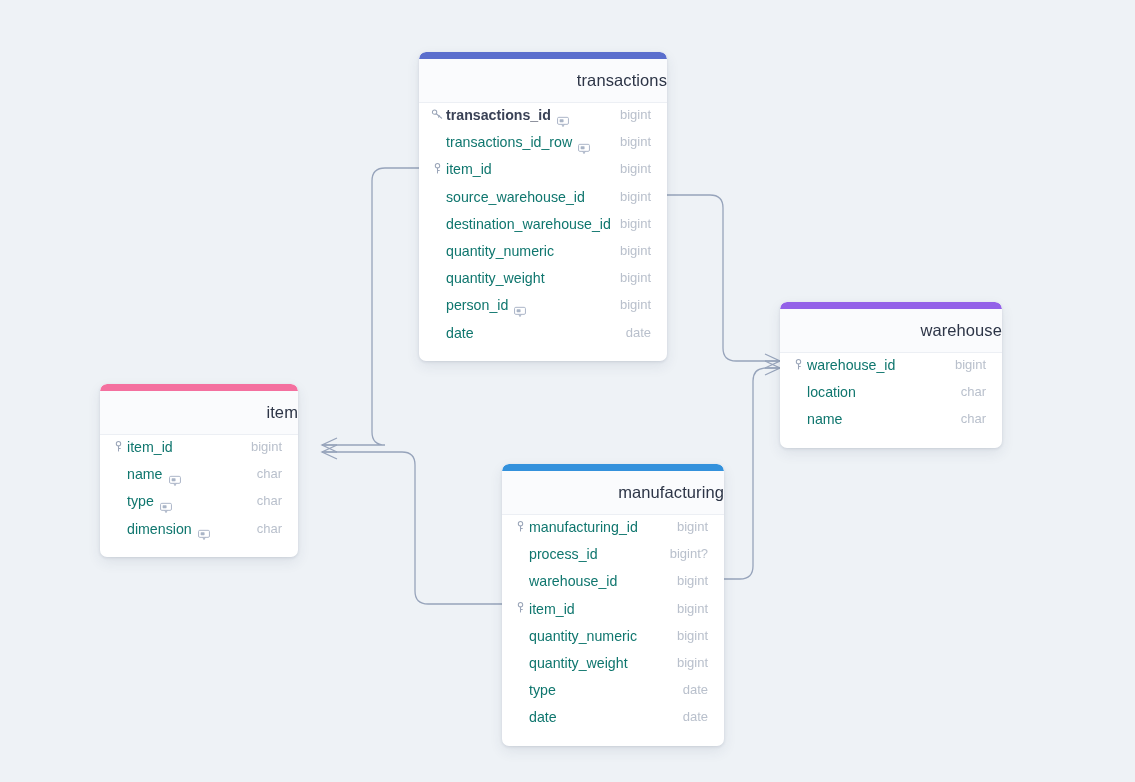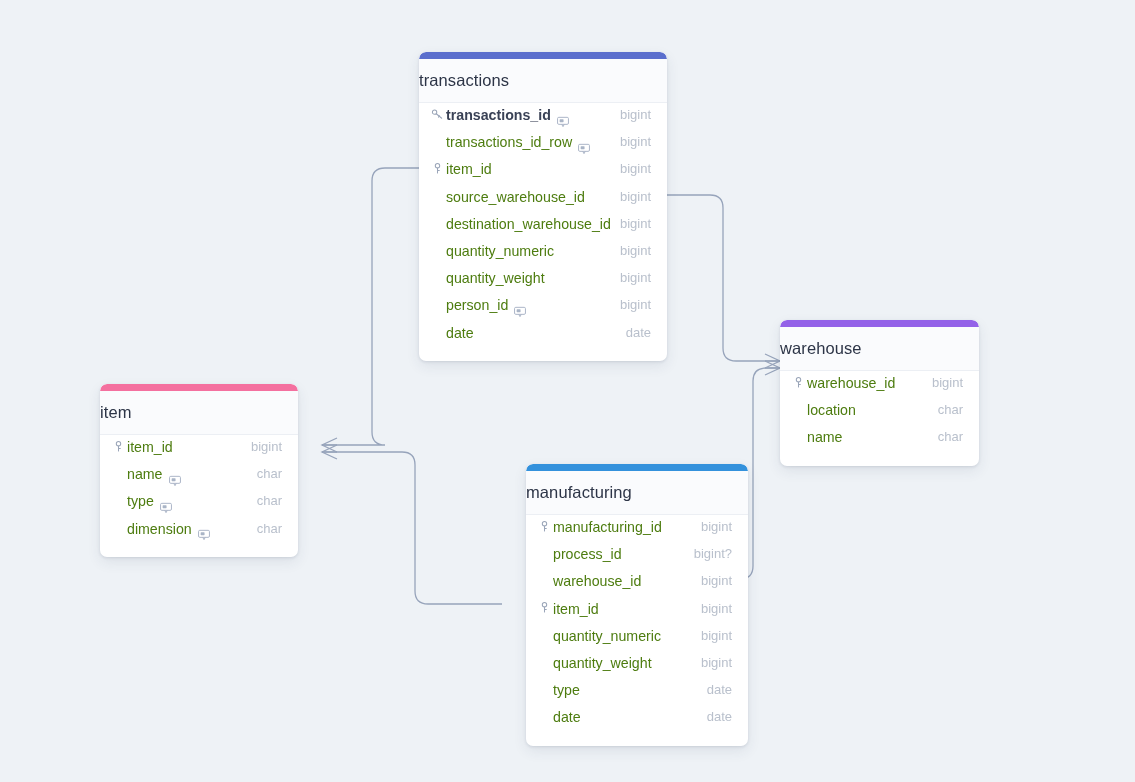--- a/index.html
+++ b/index.html
@@ -39,21 +39,21 @@
   }
   .accent-bar {
     height: 7px;
     width: 100%;
     border-top-left-radius: 7px;
     border-top-right-radius: 7px;
   }
   .table-title {
     height: 43px;
     line-height: 43px;
-    text-align: left;
+    text-align: right;
     font-size: 16.5px;
     color: #2d3547;
     background: #fafbfd;
     border-bottom: 1px solid #eceff4;
     letter-spacing: 0.1px;
   }
   .cols {
     padding: 4px 0 9px 0;
   }
   .col-row {
@@ -66,21 +66,21 @@
     width: 14px;
     min-width: 14px;
     height: 14px;
     display: flex;
     align-items: center;
     justify-content: center;
     margin-right: 2px;
   }
   .col-name {
     font-size: 14.2px;
-    color: #4d7c0f;
+    color: #0f766e;
     white-space: nowrap;
   }
   .col-row.pk .col-name {
     font-weight: bold;
     color: #3a4256;
   }
   .note-icon {
     margin-left: 5px;
     display: inline-flex;
     align-items: center;
@@ -279,21 +279,21 @@
                 <rect x="2" y="3" width="14" height="9" rx="1.6"></rect>
                 <path d="M7.4 12 L9 15 L10.6 12"></path>
                 <rect x="4.7" y="5.6" width="5" height="3.8" rx="0.6" fill="#a9b4c6" stroke="none"></rect>
               </svg>
             </span>
             <span class="col-spacer"></span>
             <span class="col-type">char</span>
           </div>
         </div>
       </div>
-      <div class="table-card" style="left: 780px; top: 320px; width: 199px;">
+      <div class="table-card" style="left: 780px; top: 302px; width: 222px;">
         <div class="accent-bar" style="background: rgb(147, 97, 232);"></div>
         <div class="table-title">warehouse</div>
         <div class="cols">
           <div class="col-row">
             <span class="col-icon">
               <svg class="ico" width="13" height="13" viewBox="0 0 16 16" fill="none" stroke="#9aa5b8" stroke-width="1.25" stroke-linecap="round">
                 <circle cx="8" cy="4.6" r="2.7"></circle>
                 <path d="M8 7.4 L8 13.4"></path>
                 <path d="M8 10.6 L10.2 10.6"></path>
               </svg>
@@ -309,21 +309,21 @@
             <span class="col-type">char</span>
           </div>
           <div class="col-row">
             <span class="col-icon"></span>
             <span class="col-name">name</span>
             <span class="col-spacer"></span>
             <span class="col-type">char</span>
           </div>
         </div>
       </div>
-      <div class="table-card" style="left: 502px; top: 464px; width: 222px; margin-left: 24px;">
+      <div class="table-card" style="left: 502px; top: 464px; width: 222px;">
         <div class="accent-bar" style="background: rgb(51, 145, 220);"></div>
         <div class="table-title">manufacturing</div>
         <div class="cols">
           <div class="col-row">
             <span class="col-icon">
               <svg class="ico" width="13" height="13" viewBox="0 0 16 16" fill="none" stroke="#9aa5b8" stroke-width="1.25" stroke-linecap="round">
                 <circle cx="8" cy="4.6" r="2.7"></circle>
                 <path d="M8 7.4 L8 13.4"></path>
                 <path d="M8 10.6 L10.2 10.6"></path>
               </svg>

